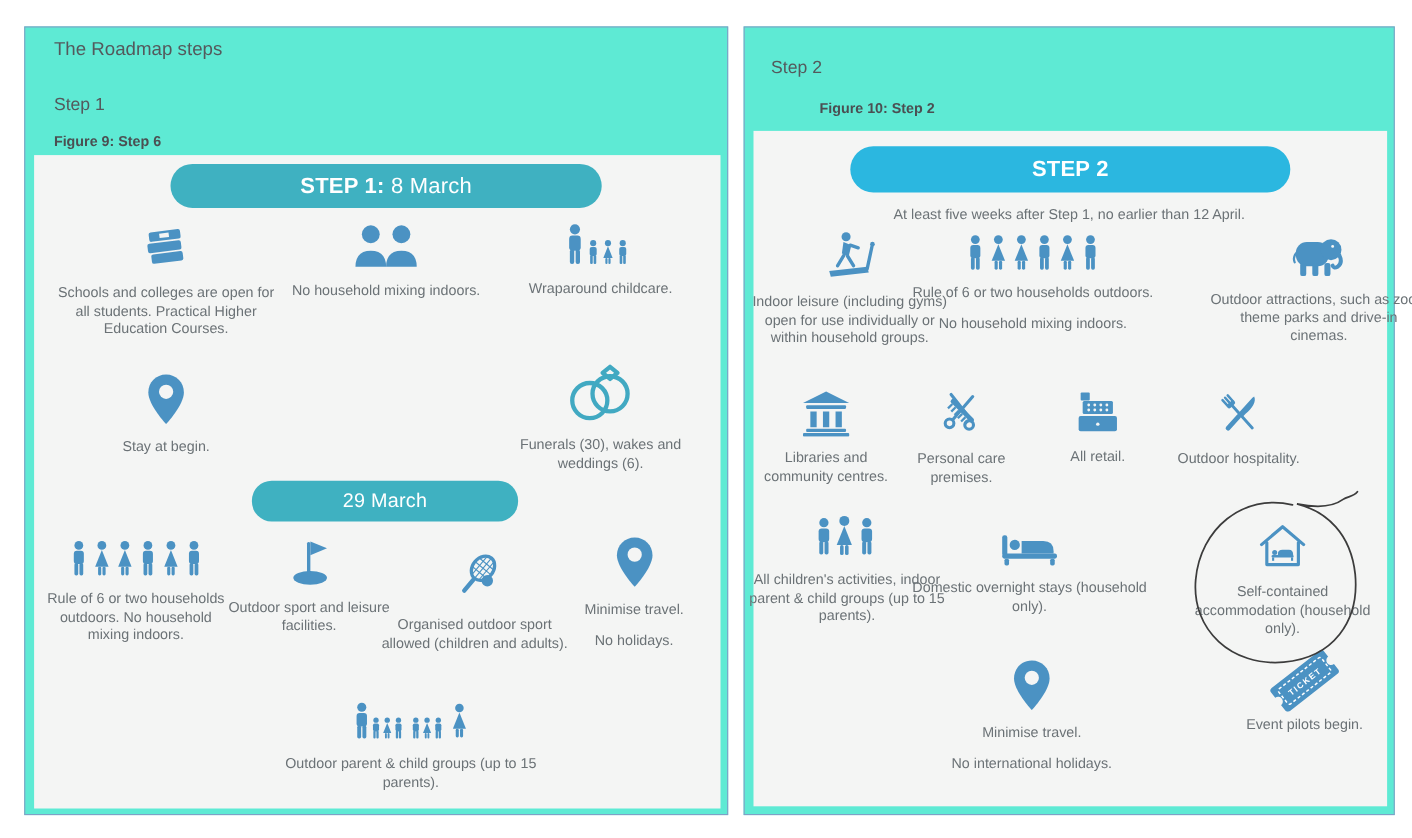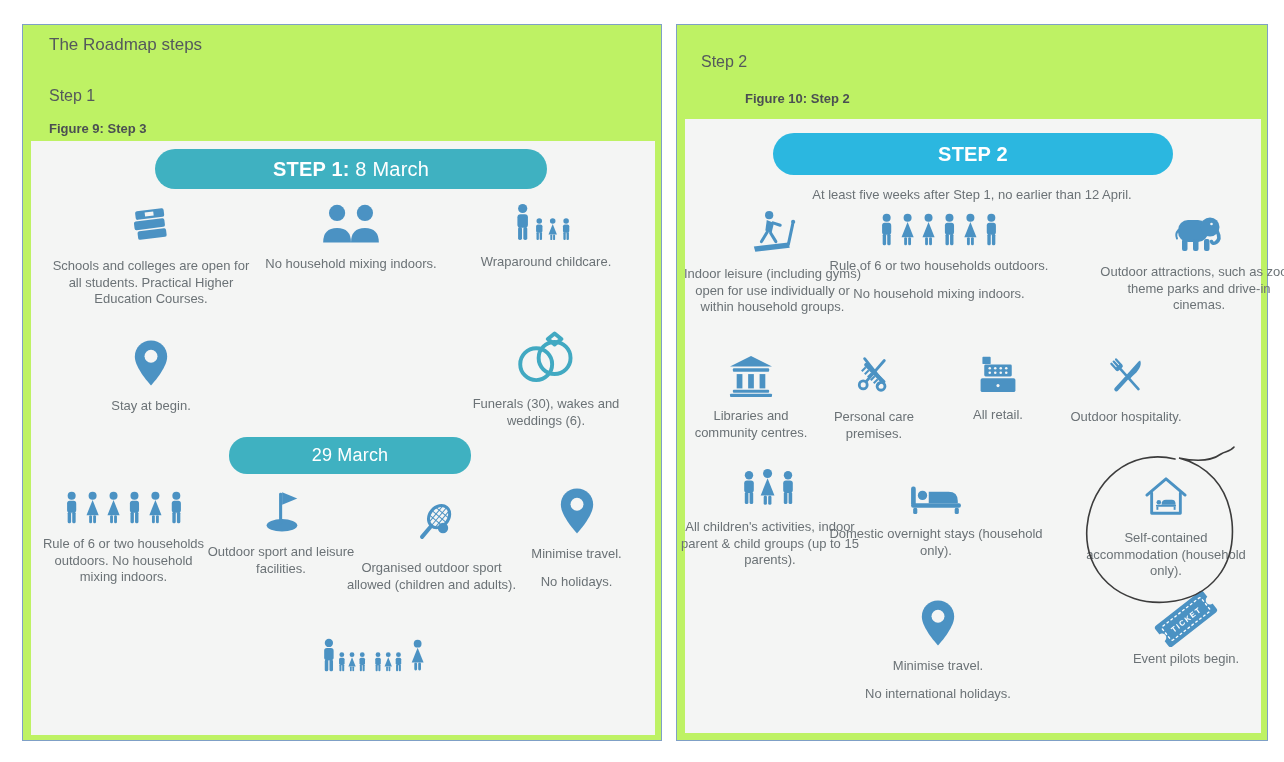--- a/index.html
+++ b/index.html
@@ -2,21 +2,21 @@
 <html style="--teal: #3fb1c1; --cyan: #2bb7e0; --icon-blue: #4b92c3; --ring-teal: #41a9c2; --text: #6b7276; --heading: #54595c; --figure-bg: #f4f5f4; --page-border: #7fa0c6; --pen: #3c3c3c;"><head>
 <meta charset="utf-8">
 <style>
   :root{
     --teal:#3fb1c1; --cyan:#2bb7e0; --icon-blue:#4b92c3; --ring-teal:#41a9c2;
     --text:#6b7276; --heading:#54595c; --figure-bg:#f4f5f4; --page-border:#7fa0c6; --pen:#3c3c3c;
   }
   html,body{margin:0;padding:0;}
   body{width:1284px;height:762px;position:relative;background:#ffffff;
        font-family:"Liberation Sans", sans-serif;-webkit-font-smoothing:antialiased;}
-  .page{position:absolute;top:24px;height:717px;background:#bef264;border:1px solid var(--page-border);box-sizing:border-box;}
+  .page{position:absolute;top:24px;height:717px;background:#5eead4;border:1px solid var(--page-border);box-sizing:border-box;}
   #page-left{left:22px;width:640px;}
   #page-right{left:676px;width:592px;}
   .figure-bg{position:absolute;background:var(--figure-bg);}
   .doc-title{position:absolute;font-size:17px;color:var(--heading);}
   .doc-heading{position:absolute;font-size:16px;color:var(--heading);}
   .figure-label{position:absolute;font-size:13px;font-weight:bold;color:#4b4f52;}
   .banner{position:absolute;border-radius:21px;color:#fff;display:flex;align-items:center;justify-content:center;
           font-size:20px;letter-spacing:.2px;}
   .banner .b{font-weight:bold;white-space:pre;}
   .banner .r{white-space:pre;}
@@ -265,21 +265,21 @@
         <rect x="16" y="19" width="52" height="18" rx="2" fill="none" stroke="#ffffff" stroke-width="1.4" stroke-dasharray="3 2.2"></rect>
         <text x="42" y="31.5" text-anchor="middle" font-family="Liberation Sans, sans-serif" font-size="8" font-weight="bold" letter-spacing="1.5" fill="#ffffff">TICKET</text>
       </g>
     </symbol>
   </defs>
 </svg>
 
 <div class="page" id="page-left">
   <div class="doc-title" style="left:26px;top:10px;">The Roadmap steps</div>
   <div class="doc-heading" style="left:26px;top:62px;">Step 1</div>
-  <div class="figure-label" style="left:26px;top:96px;">Figure 9: Step 3</div>
+  <div class="figure-label" style="left:26px;top:96px;">Figure 9: Step 6</div>
 
   <div class="figure-bg" style="left:8px;top:116px;width:624px;height:594px;"></div>
 
   <div class="banner banner-step1" style="left:132px;top:124px;width:392px;height:40px;">
     <span class="b">STEP 1:</span>
       <span class="r"> 8 March</span>
   </div>
 
   <div class="cell" style="left:28px;top:178px;width:200px;text-align:center;">
     <svg class="icon" width="52" height="44">
@@ -346,20 +346,21 @@
         <use href="#i-pin"></use>
       </svg>
     <p>Minimise travel.</p>
     <p>No holidays.</p>
   </div>
 
   <div class="cell" style="left:218px;top:612px;width:265px;">
     <svg class="icon" width="104" height="38">
         <use href="#i-parent-child"></use>
       </svg>
+    <p>Outdoor parent &amp; child groups (up to 15 parents).</p>
   </div>
 </div>
 
 <div class="page" id="page-right">
   <div class="doc-heading" style="left:24px;top:28px;">Step 2</div>
   <div class="figure-label" style="left:24px;top:66px;padding-left:44px;">Figure 10: Step 2</div>
 
   <div class="figure-bg" style="left:8px;top:94px;width:576px;height:614px;"></div>
 
   <div class="banner banner-step2" style="left:96px;top:108px;width:400px;height:42px;">

